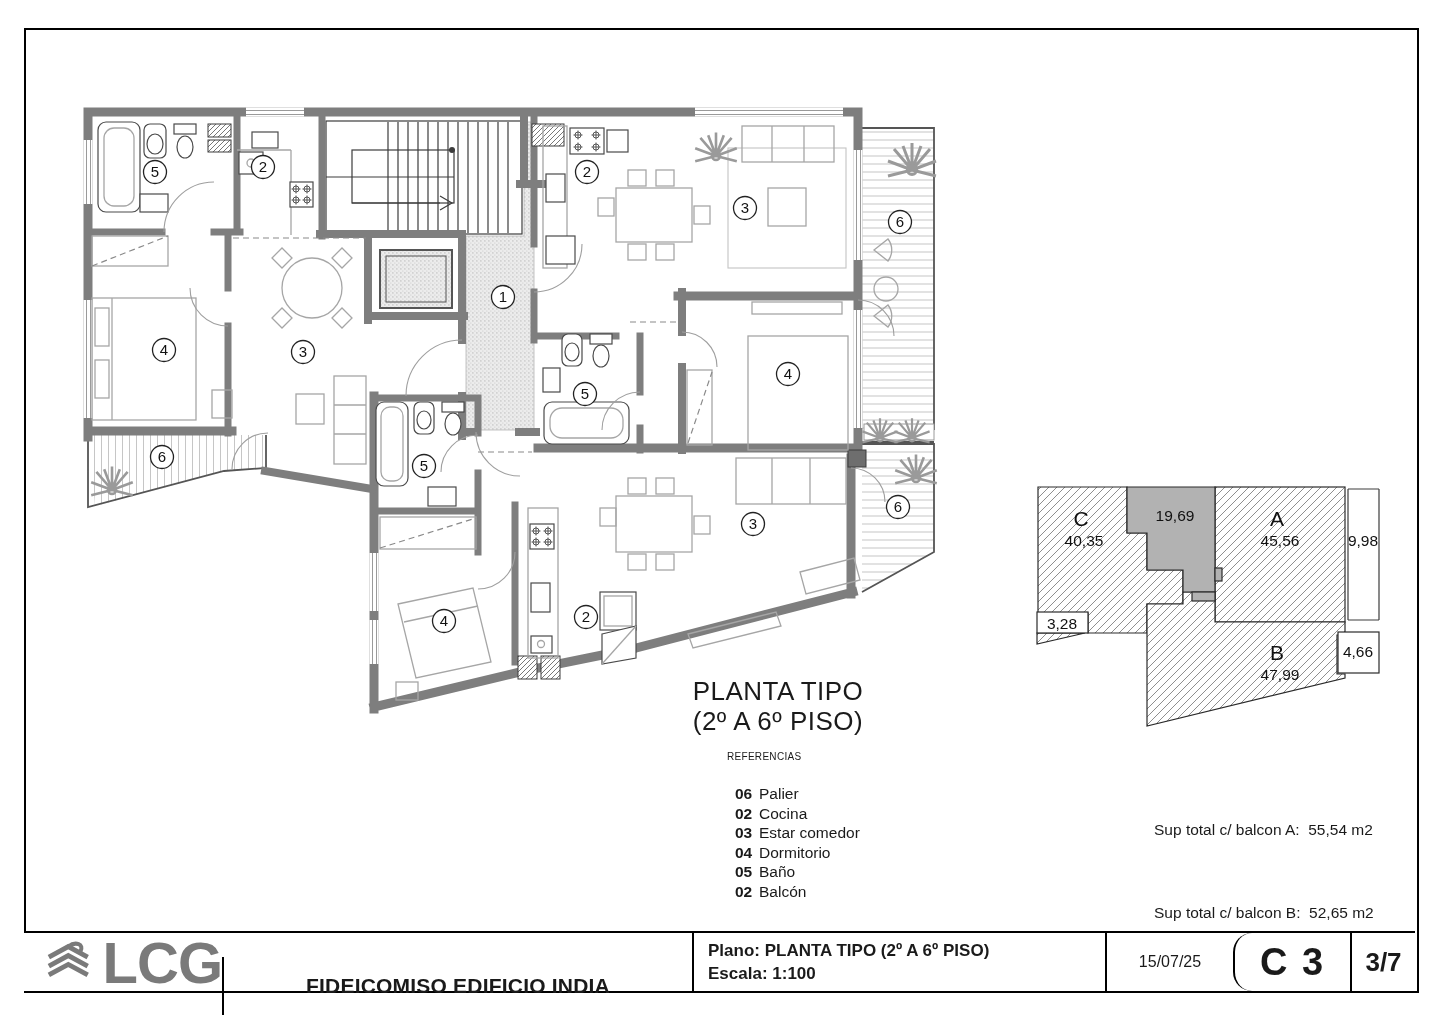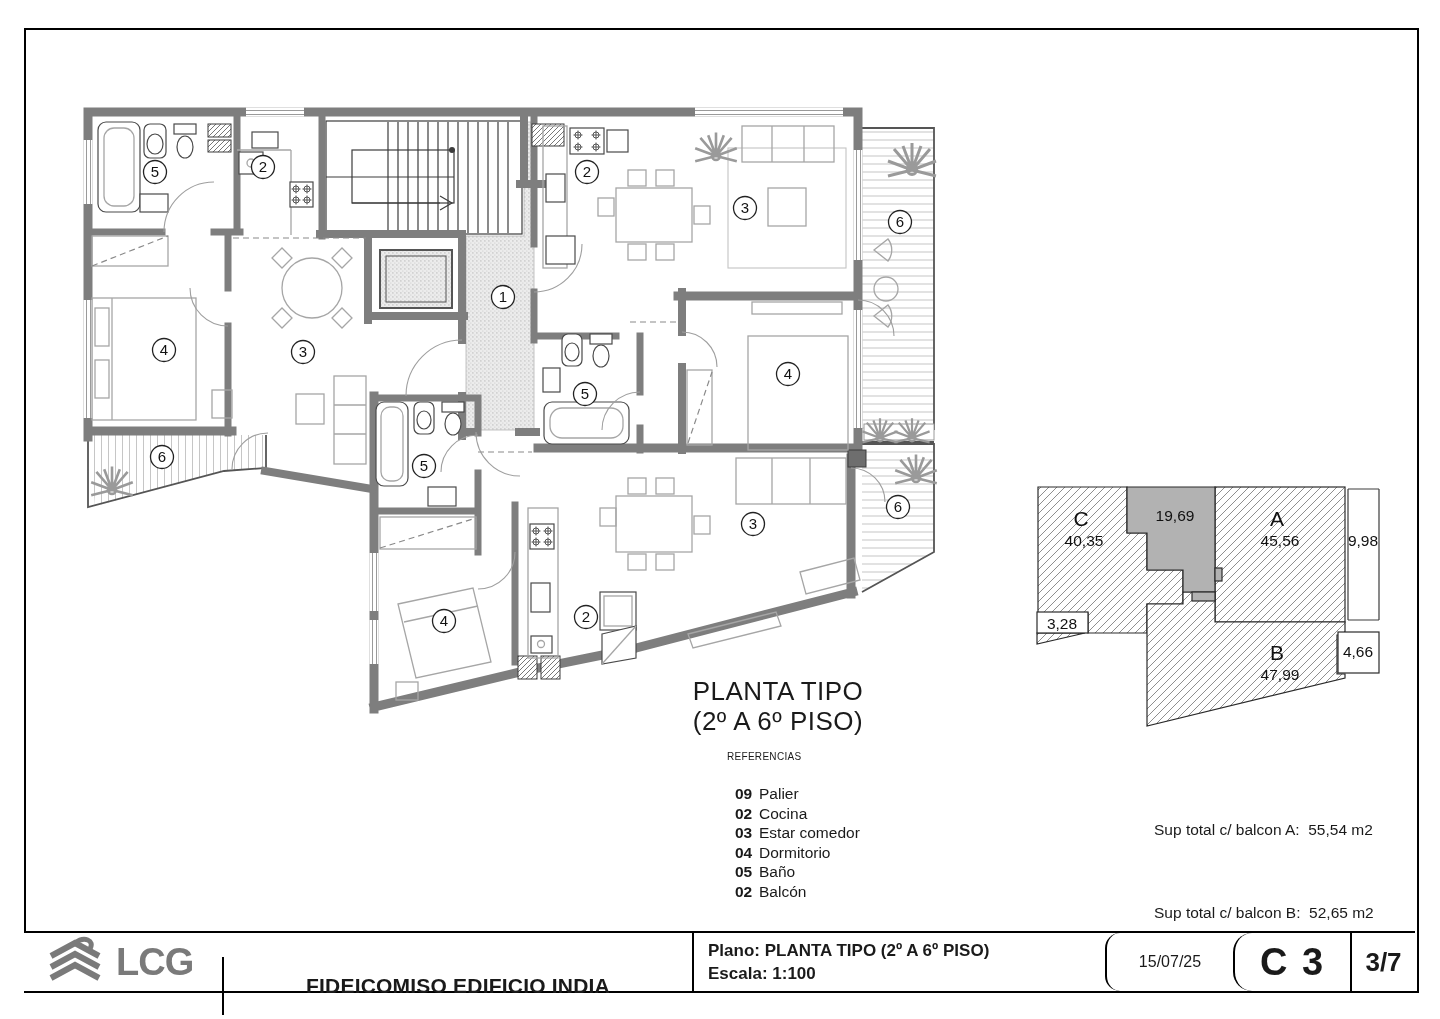--- a/index.html
+++ b/index.html
@@ -32,24 +32,24 @@
   #refhead{left:727px;top:751px;font-weight:normal;font-size:10px;letter-spacing:.3px;}
   #reflist{left:735px;top:784px;font-size:15.5px;line-height:19.5px;}
   #reflist b{display:inline-block;min-width:24px;}
   #areas{left:1154px;top:761px;font-size:15.5px;line-height:27.5px;white-space:pre;}
   
   #tblock{left:24px;top:931px;width:1391px;height:58px;border-top:2px solid #000;display:flex;z-index:3;background:#fff;}
   .cell{height:100%;box-sizing:border-box;display:flex;align-items:center;}
   .c-logo{width:198px;}
   .c-proj{width:470px;border-left:2px solid #000;justify-content:center;font-weight:bold;font-size:21px;letter-spacing:.2px;margin-top:24px;}
   .c-plano{width:413px;border-left:2px solid #000;padding-left:14px;flex-direction:column;align-items:flex-start;justify-content:center;font-weight:bold;font-size:17px;line-height:23px;}
-  .c-date{width:128px;border-left:2px solid #000;justify-content:center;font-size:16px;border-radius:15px;}
+  .c-date{width:128px;border-left:2px solid #000;justify-content:center;font-size:16px;}
   .c-code{width:117px;border-left:2px solid #000;justify-content:center;font-weight:bold;font-size:38px;letter-spacing:2px;border-radius:19px;}
   .c-sheet{flex:1;border-left:2px solid #000;justify-content:center;font-weight:bold;font-size:26px;}
-  #lcgtext{font-size:38px;font-weight:bold;color:#7a7a7a;letter-spacing:-1px;margin-left:10px;}
+  #lcgtext{font-size:58px;font-weight:bold;color:#7a7a7a;letter-spacing:-1px;margin-left:10px;}
 </style>
 </head>
 <body>
 
 <div class="abs" id="sheet"></div>
 
 <svg class="abs" id="plansvg" width="1440" height="1019" viewBox="0 0 1440 1019">
   <defs>
     <pattern id="stip" width="4" height="4" patternUnits="userSpaceOnUse">
       <rect width="4" height="4" fill="#ececec"></rect>
@@ -394,21 +394,21 @@
     <text class="ktxt knum" x="1363" y="546">9,98</text>
     <text class="ktxt knum" x="1358" y="657">4,66</text>
   </g>
 </svg>
 
 <div class="abs txt" id="title1">PLANTA TIPO</div>
 <div class="abs txt" id="title2">(2º A 6º PISO)</div>
 
 <div class="abs txt" id="refhead">REFERENCIAS</div>
 <div class="abs txt" id="reflist">
-  <div><b>09</b><span>Palier</span></div>
+  <div><b>06</b><span>Palier</span></div>
   <div><b>02</b><span>Cocina</span></div>
   <div><b>03</b><span>Estar comedor</span></div>
   <div><b>04</b><span>Dormitorio</span></div>
   <div><b>05</b><span>Baño</span></div>
   <div><b>02</b><span>Balcón</span></div>
 </div>
 
 <div class="abs txt" id="areas">
   <div>Sup total c/ balcon A:  55,54 m2</div>
   <div>Sup total c/ balcon B:  52,65 m2</div>

